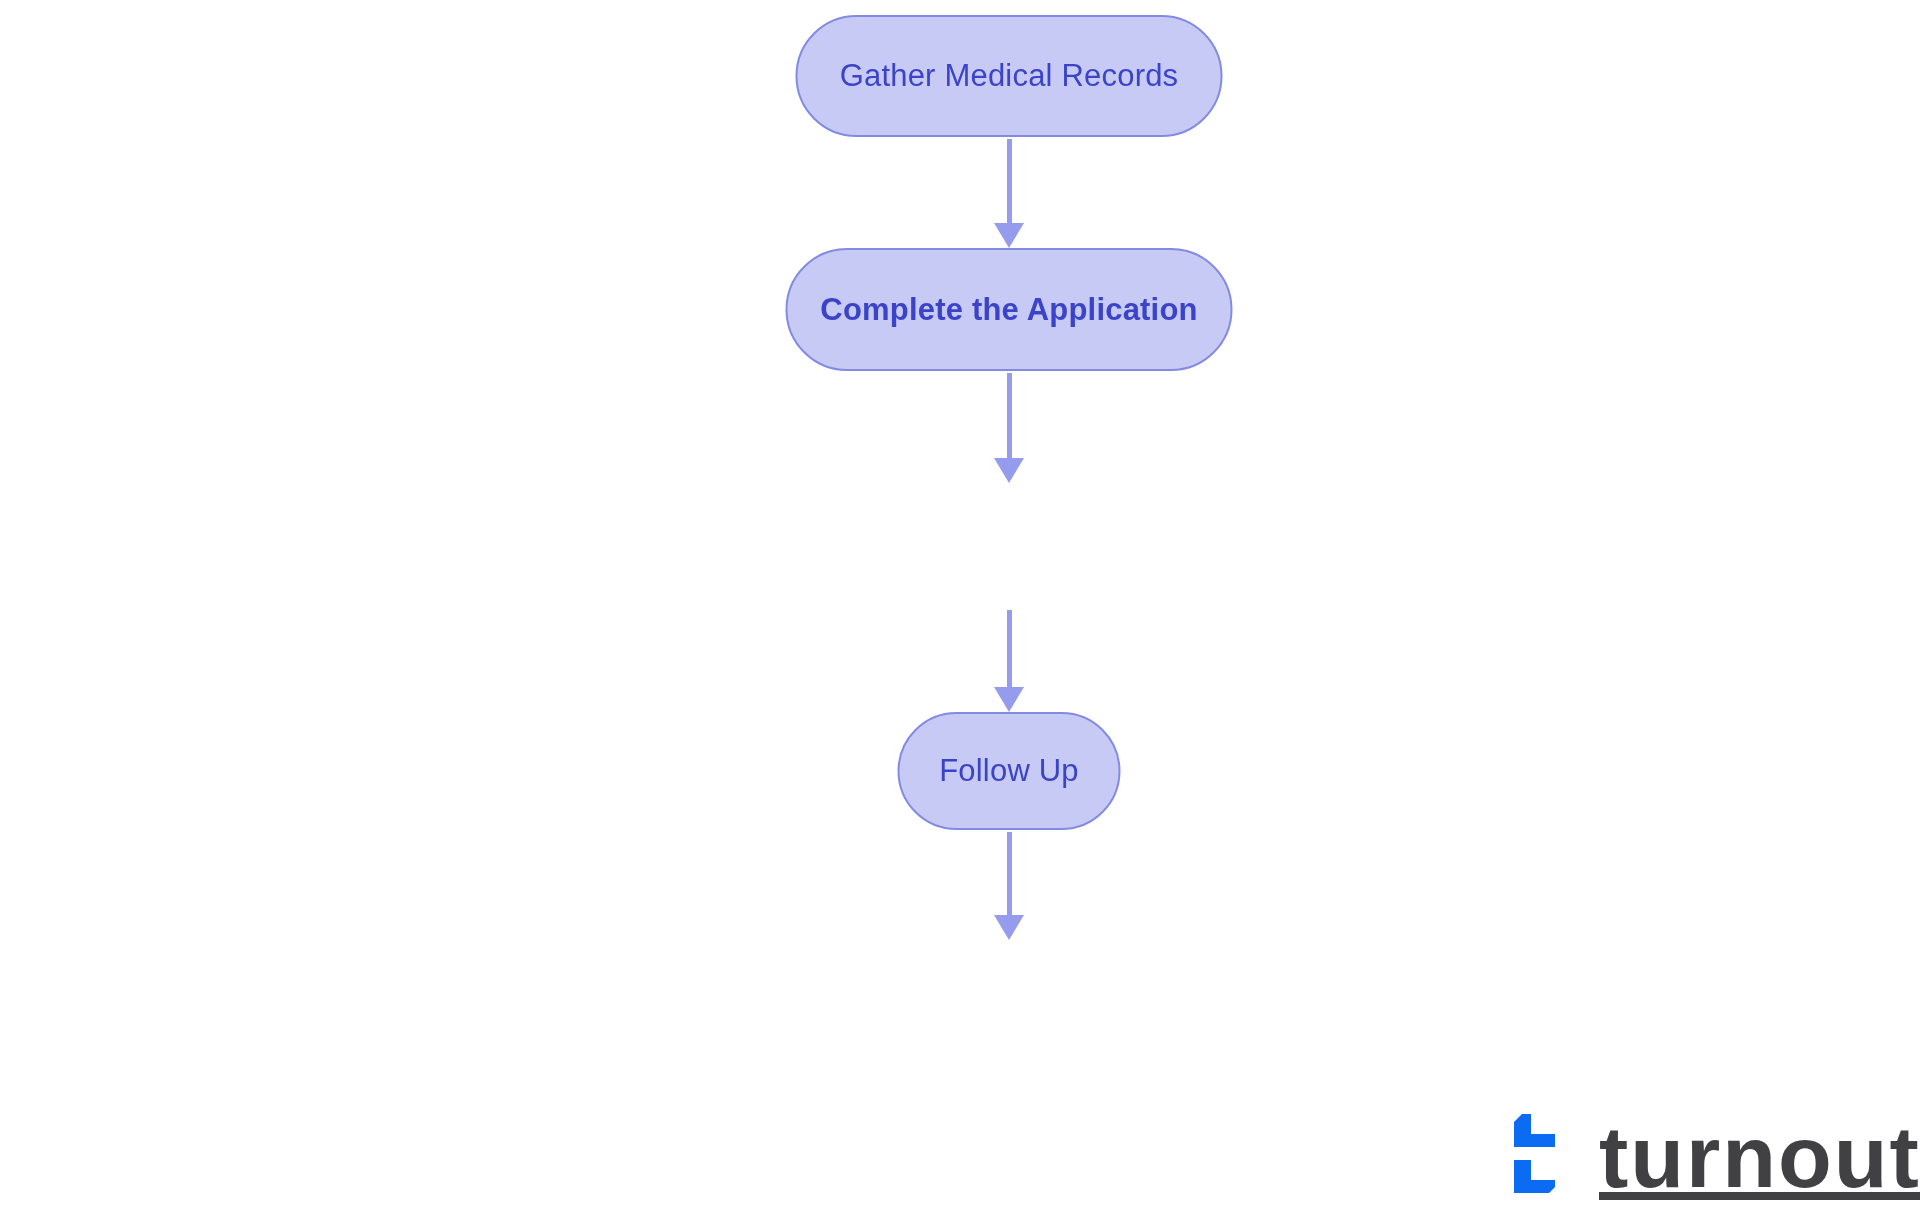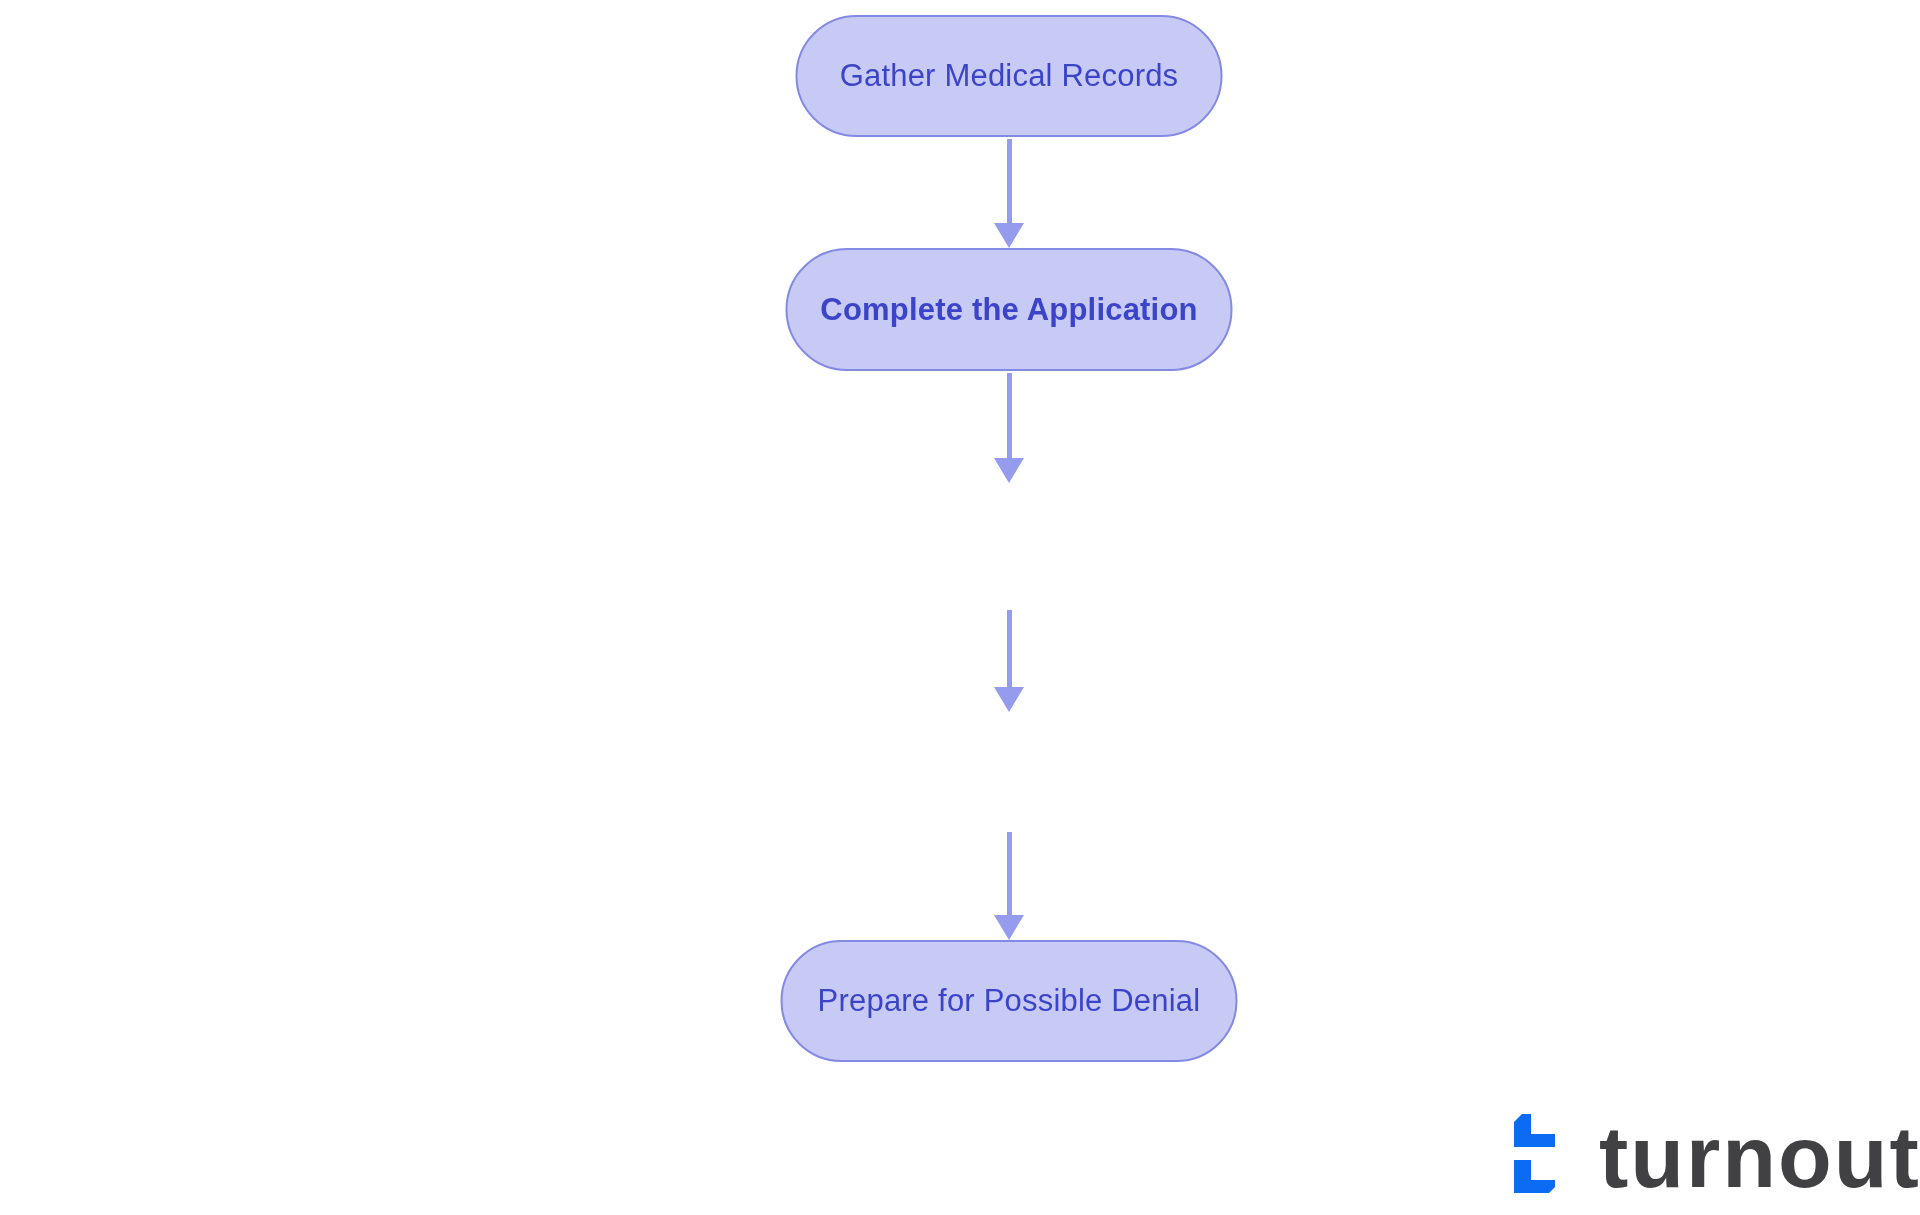--- a/index.html
+++ b/index.html
@@ -87,20 +87,21 @@
   .logo-text {
     position: absolute;
     left: 1551px;
     top: 1113px;
     font-size: 88px;
     font-weight: 700;
     line-height: 1;
     letter-spacing: 2px;
     color: var(--logo-text);
     white-space: nowrap;
+    text-decoration: underline;
   }
 </style>
 </head>
 <body>
 
 <div class="canvas">
 
   <div class="node n1">
     <span class="node-label">Gather Medical Records</span>
   </div>
@@ -118,29 +119,29 @@
     <div class="arrow-line"></div>
     <div class="arrow-head"></div>
   </div>
 
 
   <div class="arrow a3">
     <div class="arrow-line"></div>
     <div class="arrow-head"></div>
   </div>
 
+  <div class="node n4">
+    <span class="node-label">Follow Up</span>
+  </div>
 
   <div class="arrow a4">
     <div class="arrow-line"></div>
     <div class="arrow-head"></div>
   </div>
 
-  <div class="node n5">
-    <span class="node-label">Prepare for Possible Denial</span>
-  </div>
 
   <svg class="logo-icon" viewBox="0 0 41 79" xmlns="http://www.w3.org/2000/svg">
     <path d="M 8 0 L 17 0 L 17 20 L 41 20 L 41 33 L 0 33 L 0 8 Z"></path>
     <path d="M 0 46 L 17 46 L 17 66 L 41 66 L 41 73 L 35 79 L 0 79 Z"></path>
   </svg>
   <span class="logo-text">turnout</span>
 
 </div>
 
 </body></html>

